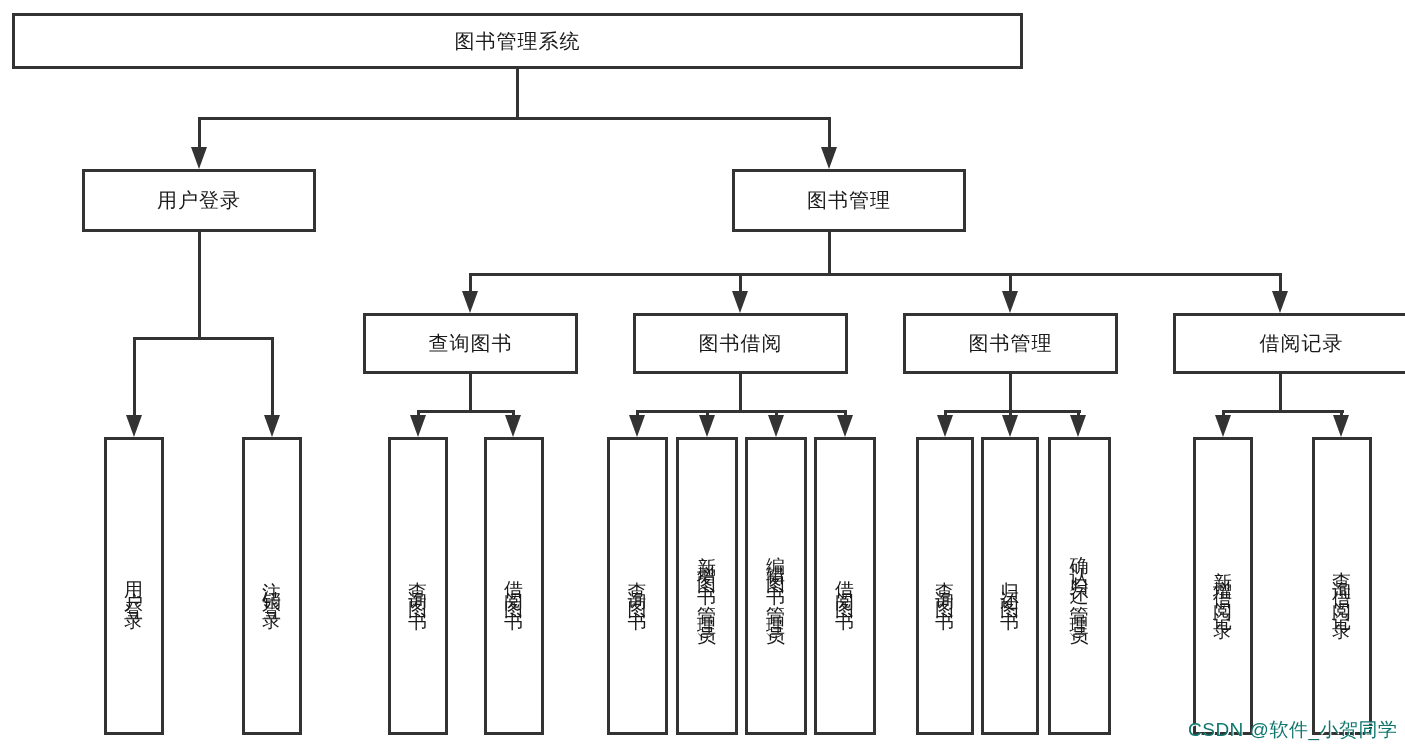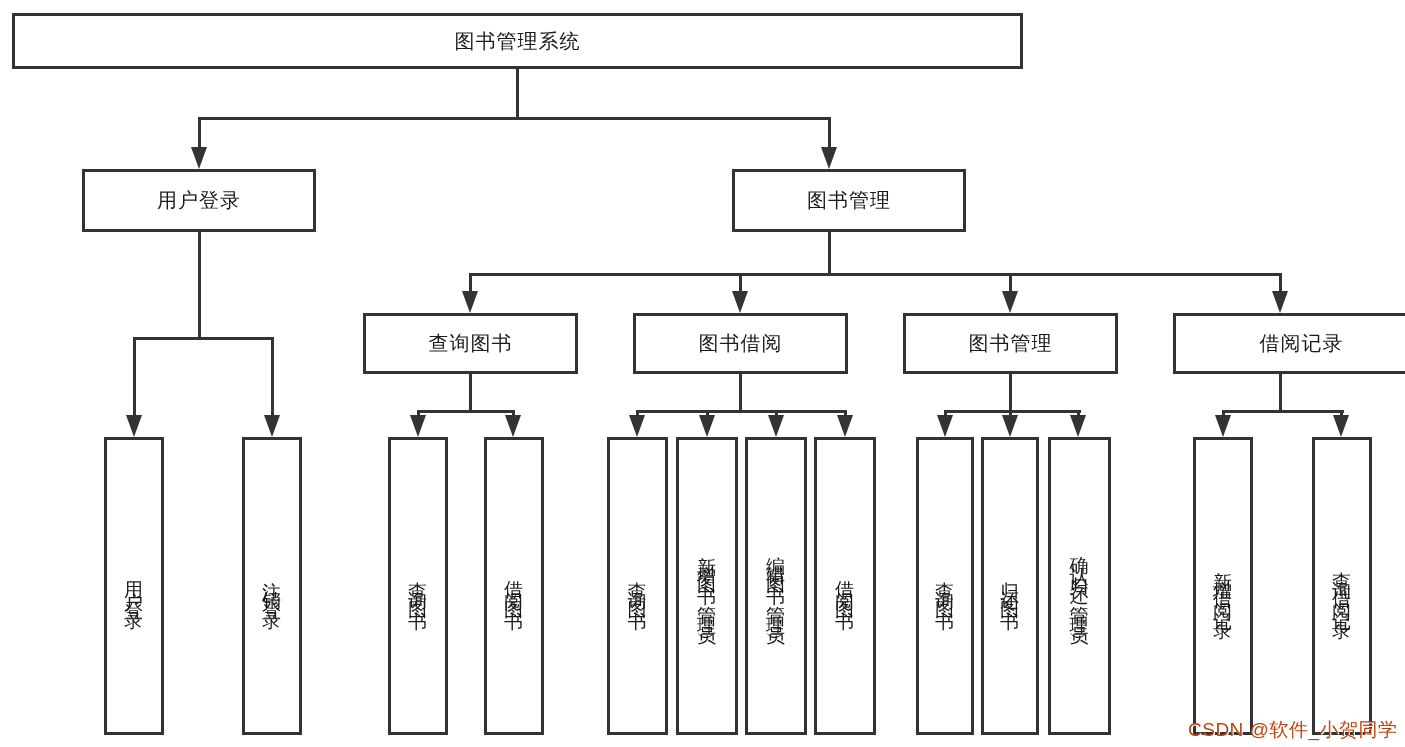--- a/index.html
+++ b/index.html
@@ -20,21 +20,21 @@
   }
   .hline,.vline{position:absolute;background:#333333;}
   .hline{height:3px;}
   .vline{width:3px;}
   .arrow{
     position:absolute;width:0;height:0;
     border-left:8px solid transparent;border-right:8px solid transparent;
     border-top:22px solid #333333;
   }
   .watermark{
-    position:absolute;left:1188px;top:717px;font-size:19px;color:#c2410c;
+    position:absolute;left:1188px;top:717px;font-size:19px;color:#0f766e;
     text-shadow:1px 1px 0 #ffffff;white-space:nowrap;z-index:5;letter-spacing:0.5px;
   }
 </style>
 </head>
 <body>
 
 <div class="canvas">
 
   <div class="node" style="left:12px;top:13px;width:1011px;height:56px">
     <span>图书管理系统</span>

